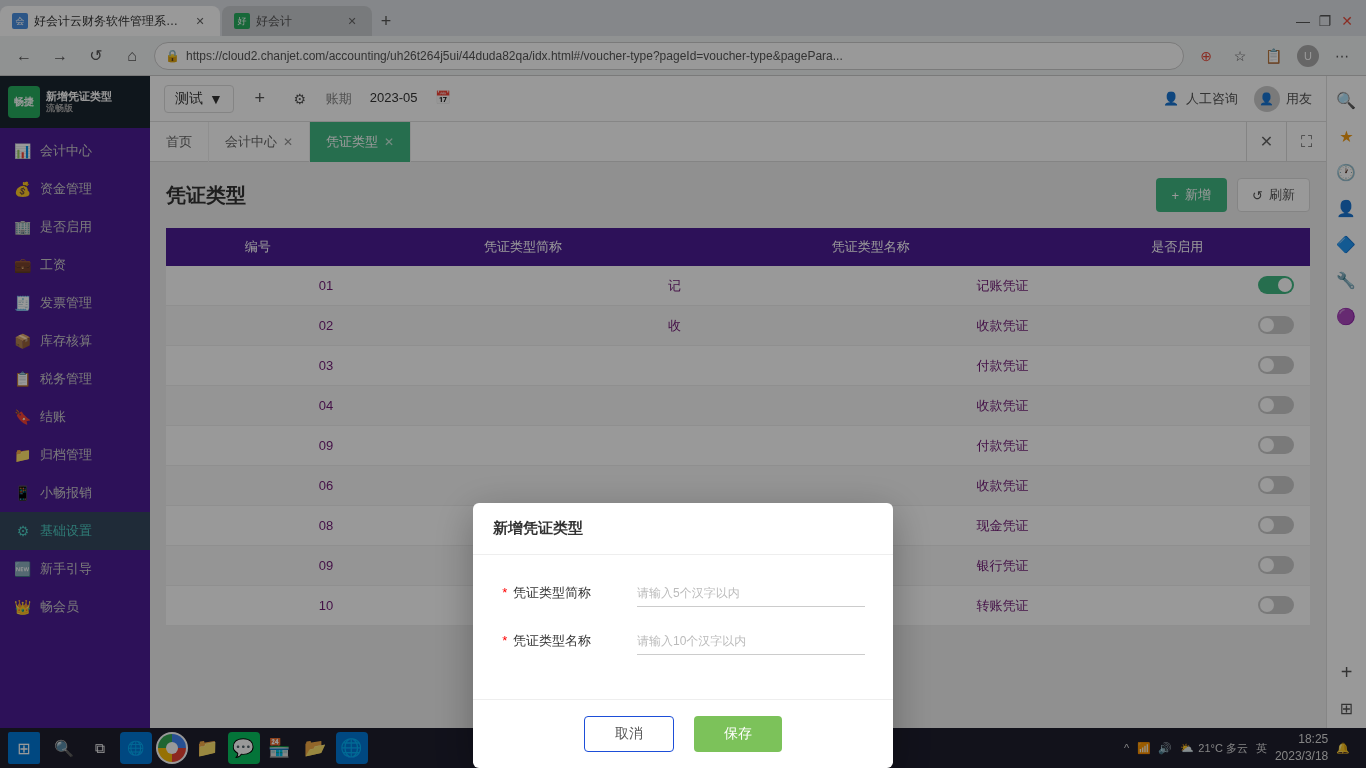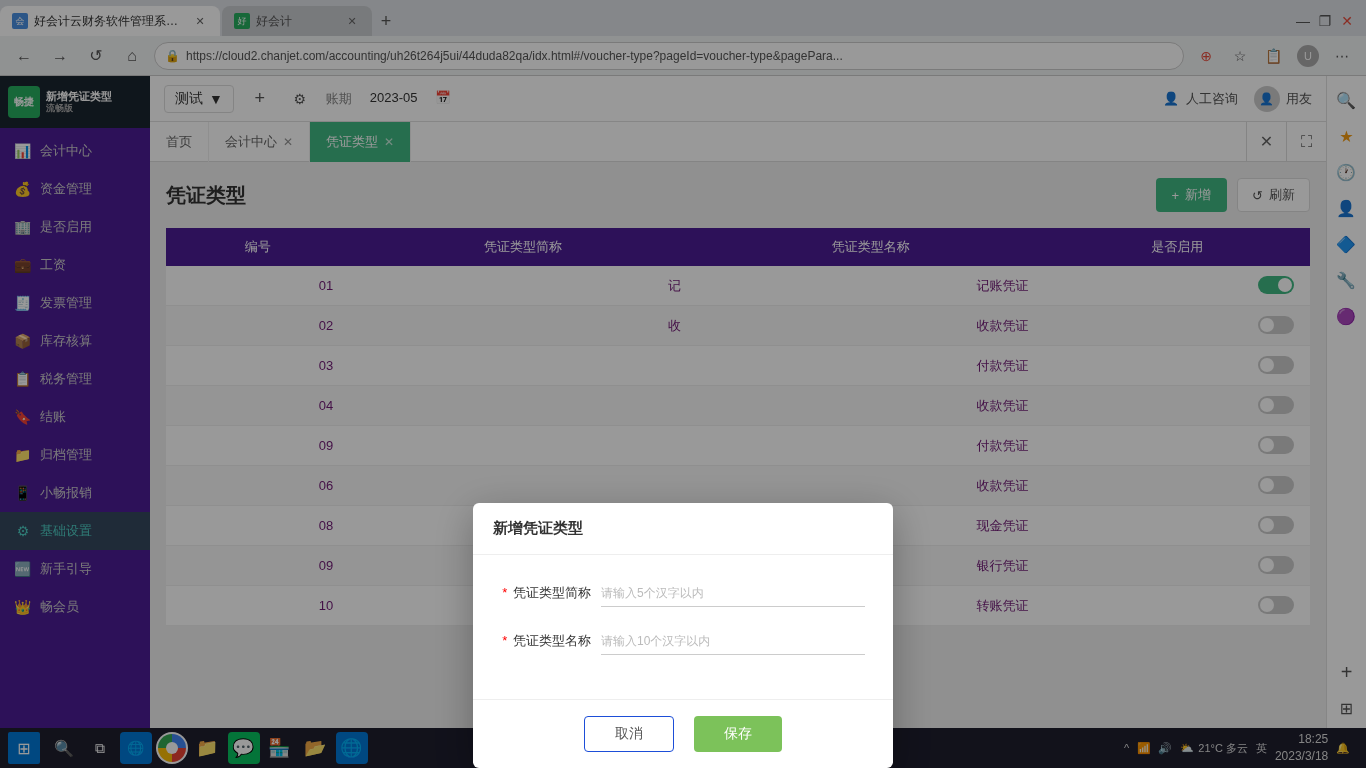--- a/index.html
+++ b/index.html
@@ -83,21 +83,21 @@
 
     
     .modal-overlay { position: fixed; top: 0; left: 0; width: 100%; height: 100%; background: rgba(0,0,0,0.4); display: flex; align-items: flex-end; justify-content: center; z-index: 1000; }
     .modal { background: white; border-radius: 6px; width: 420px; box-shadow: 0 10px 40px rgba(0,0,0,0.3); overflow: hidden; }
     .modal-header { padding: 16px 20px; border-bottom: 1px solid #eee; display: flex; align-items: center; justify-content: space-between; }
     .modal-title { font-size: 15px; font-weight: 600; color: #333; }
     .modal-body { padding: 24px 28px; }
     .form-row { display: flex; align-items: center; margin-bottom: 20px; }
     .form-label { width: 100px; text-align: right; font-size: 13px; color: #333; padding-right: 10px; }
     .form-label .required { color: red; margin-right: 2px; }
-    .form-input { flex: 1; border: none; border-bottom: 1px solid #ccc; padding: 6px 0; font-size: 13px; color: #333; outline: none; background: transparent; }
+    .form-input { flex: 1; border: none; border-bottom: 1px solid #ccc; padding: 6px 0; font-size: 13px; color: #333; outline: none; background: transparent; margin-left: 36px; }
     .form-input::placeholder { color: #bbb; font-size: 12px; }
     .modal-footer { padding: 16px 20px; display: flex; justify-content: center; gap: 20px; border-top: 1px solid #eee; }
     .btn-cancel { background: white; color: #555; border: 1px solid #1d4ed8; border-radius: 4px; padding: 8px 30px; font-size: 14px; cursor: pointer; }
     .btn-save { background: #7cc25a; color: white; border: none; border-radius: 4px; padding: 8px 30px; font-size: 14px; cursor: pointer; }
 
     
     .right-panel { width: 40px; background: #fff; border-left: 1px solid #e0e0e0; display: flex; flex-direction: column; align-items: center; padding: 8px 0; gap: 4px; flex-shrink: 0; }
     .rp-btn { width: 32px; height: 32px; border-radius: 4px; display: flex; align-items: center; justify-content: center; font-size: 16px; color: #555; cursor: pointer; }
 
     

